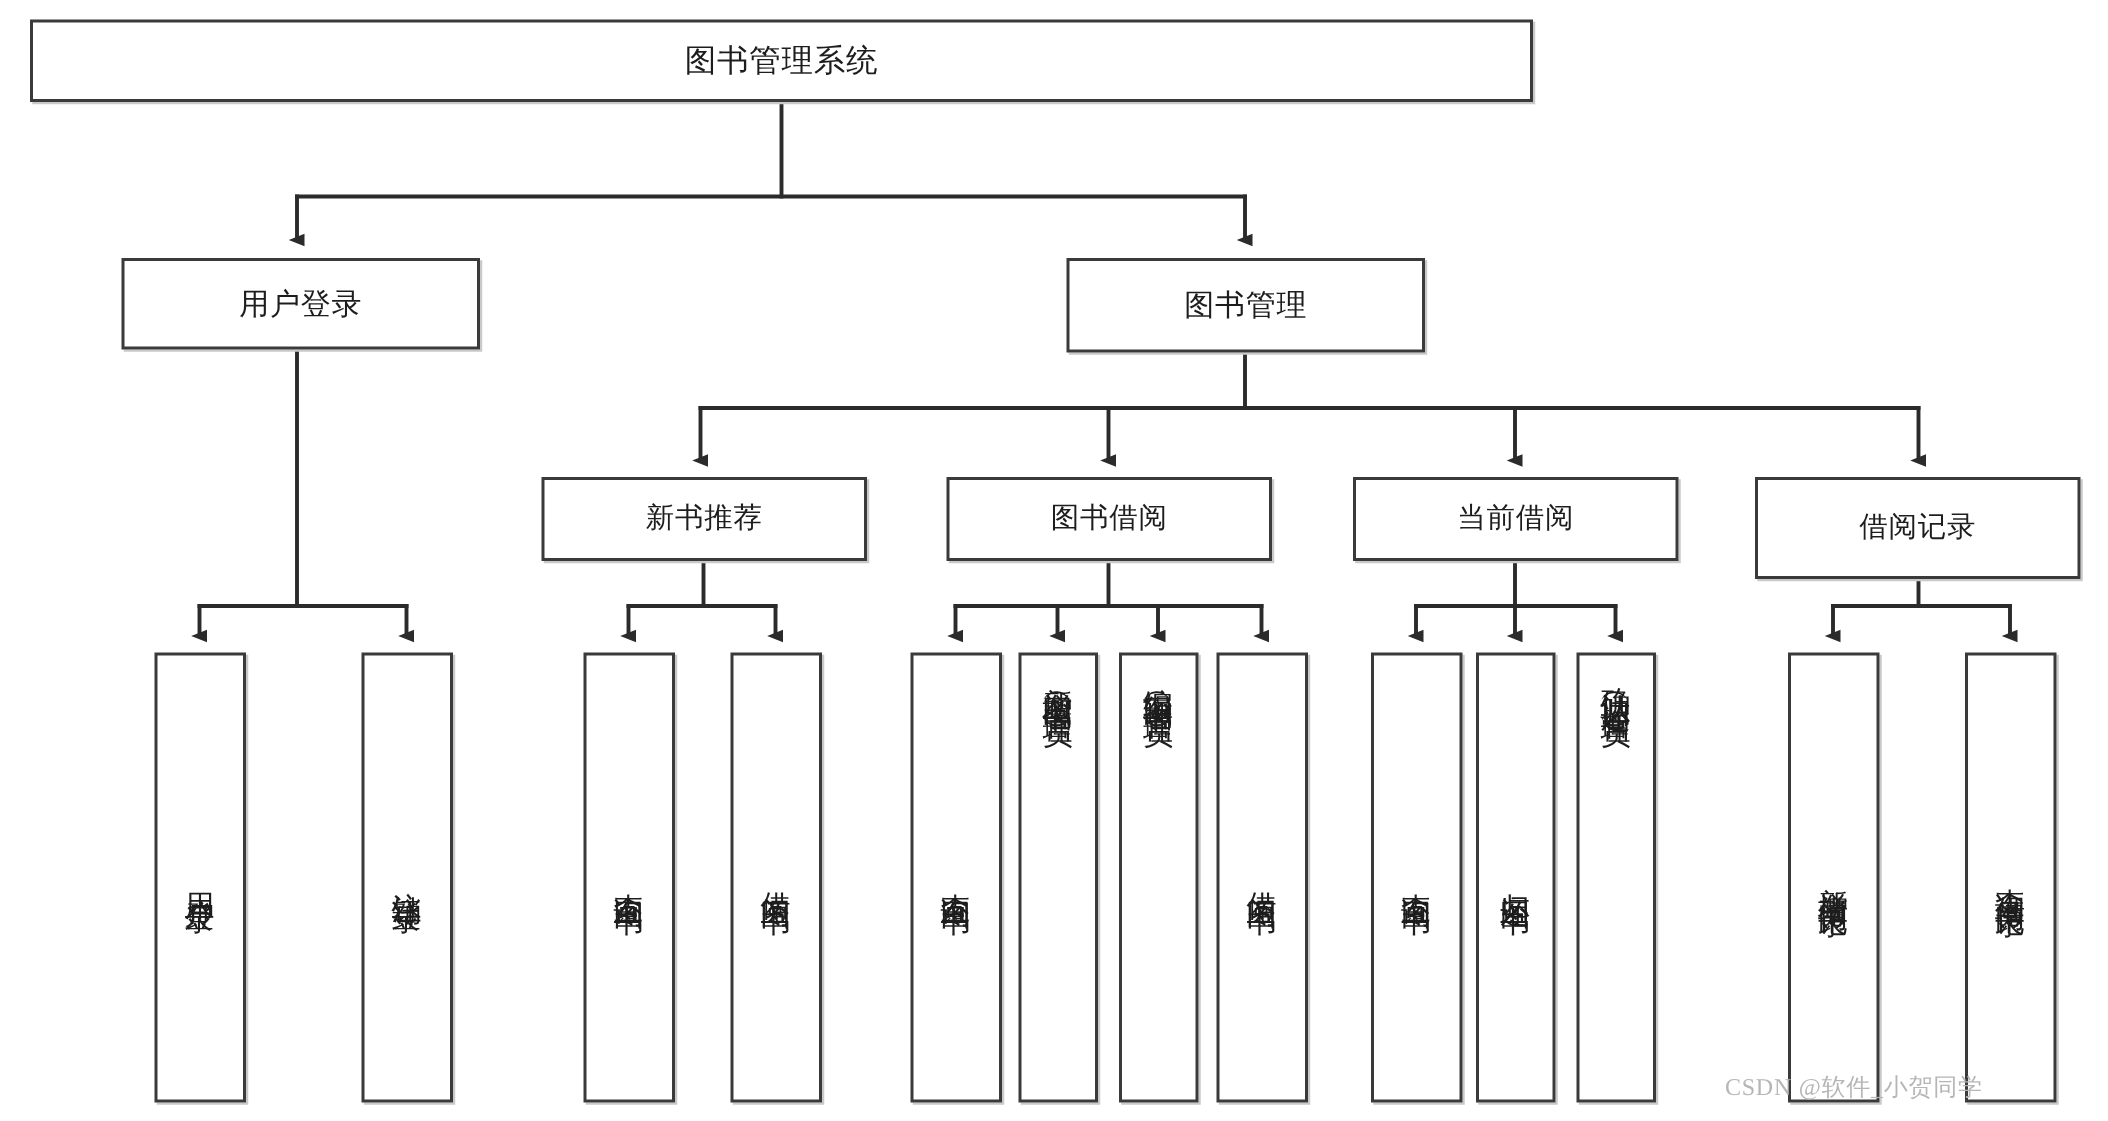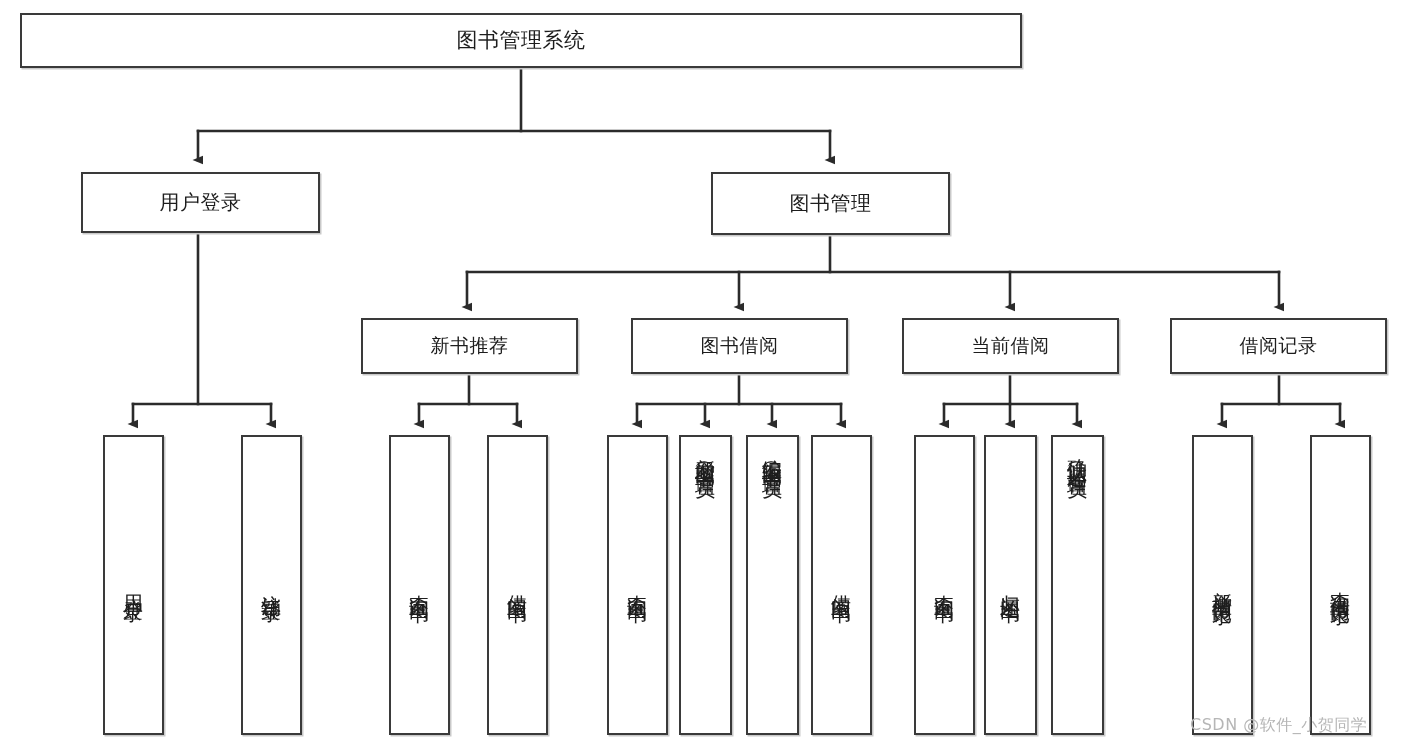--- a/index.html
+++ b/index.html
@@ -60,27 +60,28 @@
     letter-spacing: 3px;
     line-height: 1;
     white-space: nowrap;
   }
   .node.leaf.top-aligned {
     align-items: flex-start;
     padding-top: 6px;
   }
   .watermark {
     position: absolute;
-    left: 1190px;
+    left: 1150px;
     top: 715px;
     font-size: 16px;
     color: #b6b6b6;
     letter-spacing: 0.5px;
     white-space: nowrap;
     z-index: 5;
+    font-family: Liberation Serif, serif;
   }
 </style>
 </head>
 <body>
 
 <div id="canvas">
 
   <svg id="edges" viewBox="0 0 1405 747" xmlns="http://www.w3.org/2000/svg">
     <defs>
       <marker id="arrow" markerWidth="12" markerHeight="12" refX="5.2" refY="5.5" orient="auto" markerUnits="userSpaceOnUse">
@@ -144,21 +145,21 @@
 
   <div class="node lvl2" style="left:361px; top:318px; width:217px; height:56px;">
     <span class="label">新书推荐</span>
   </div>
   <div class="node lvl2" style="left:902px; top:318px; width:217px; height:56px;">
     <span class="label">当前借阅</span>
   </div>
   <div class="node lvl2" style="left:631px; top:318px; width:217px; height:56px;">
     <span class="label">图书借阅</span>
   </div>
-  <div class="node lvl2" style="left:1170px; top:318px; width:217px; height:56px;">
+  <div class="node lvl2" style="left:1170px; top:318px; width:217px; height:68px;">
     <span class="label">借阅记录</span>
   </div>
 
   <div class="node leaf" style="left:103px; top:435px; width:61px; height:300px;">
     <span class="label">用户登录</span>
   </div>
   <div class="node leaf" style="left:241px; top:435px; width:61px; height:300px;">
     <span class="label">注销登录</span>
   </div>
 

